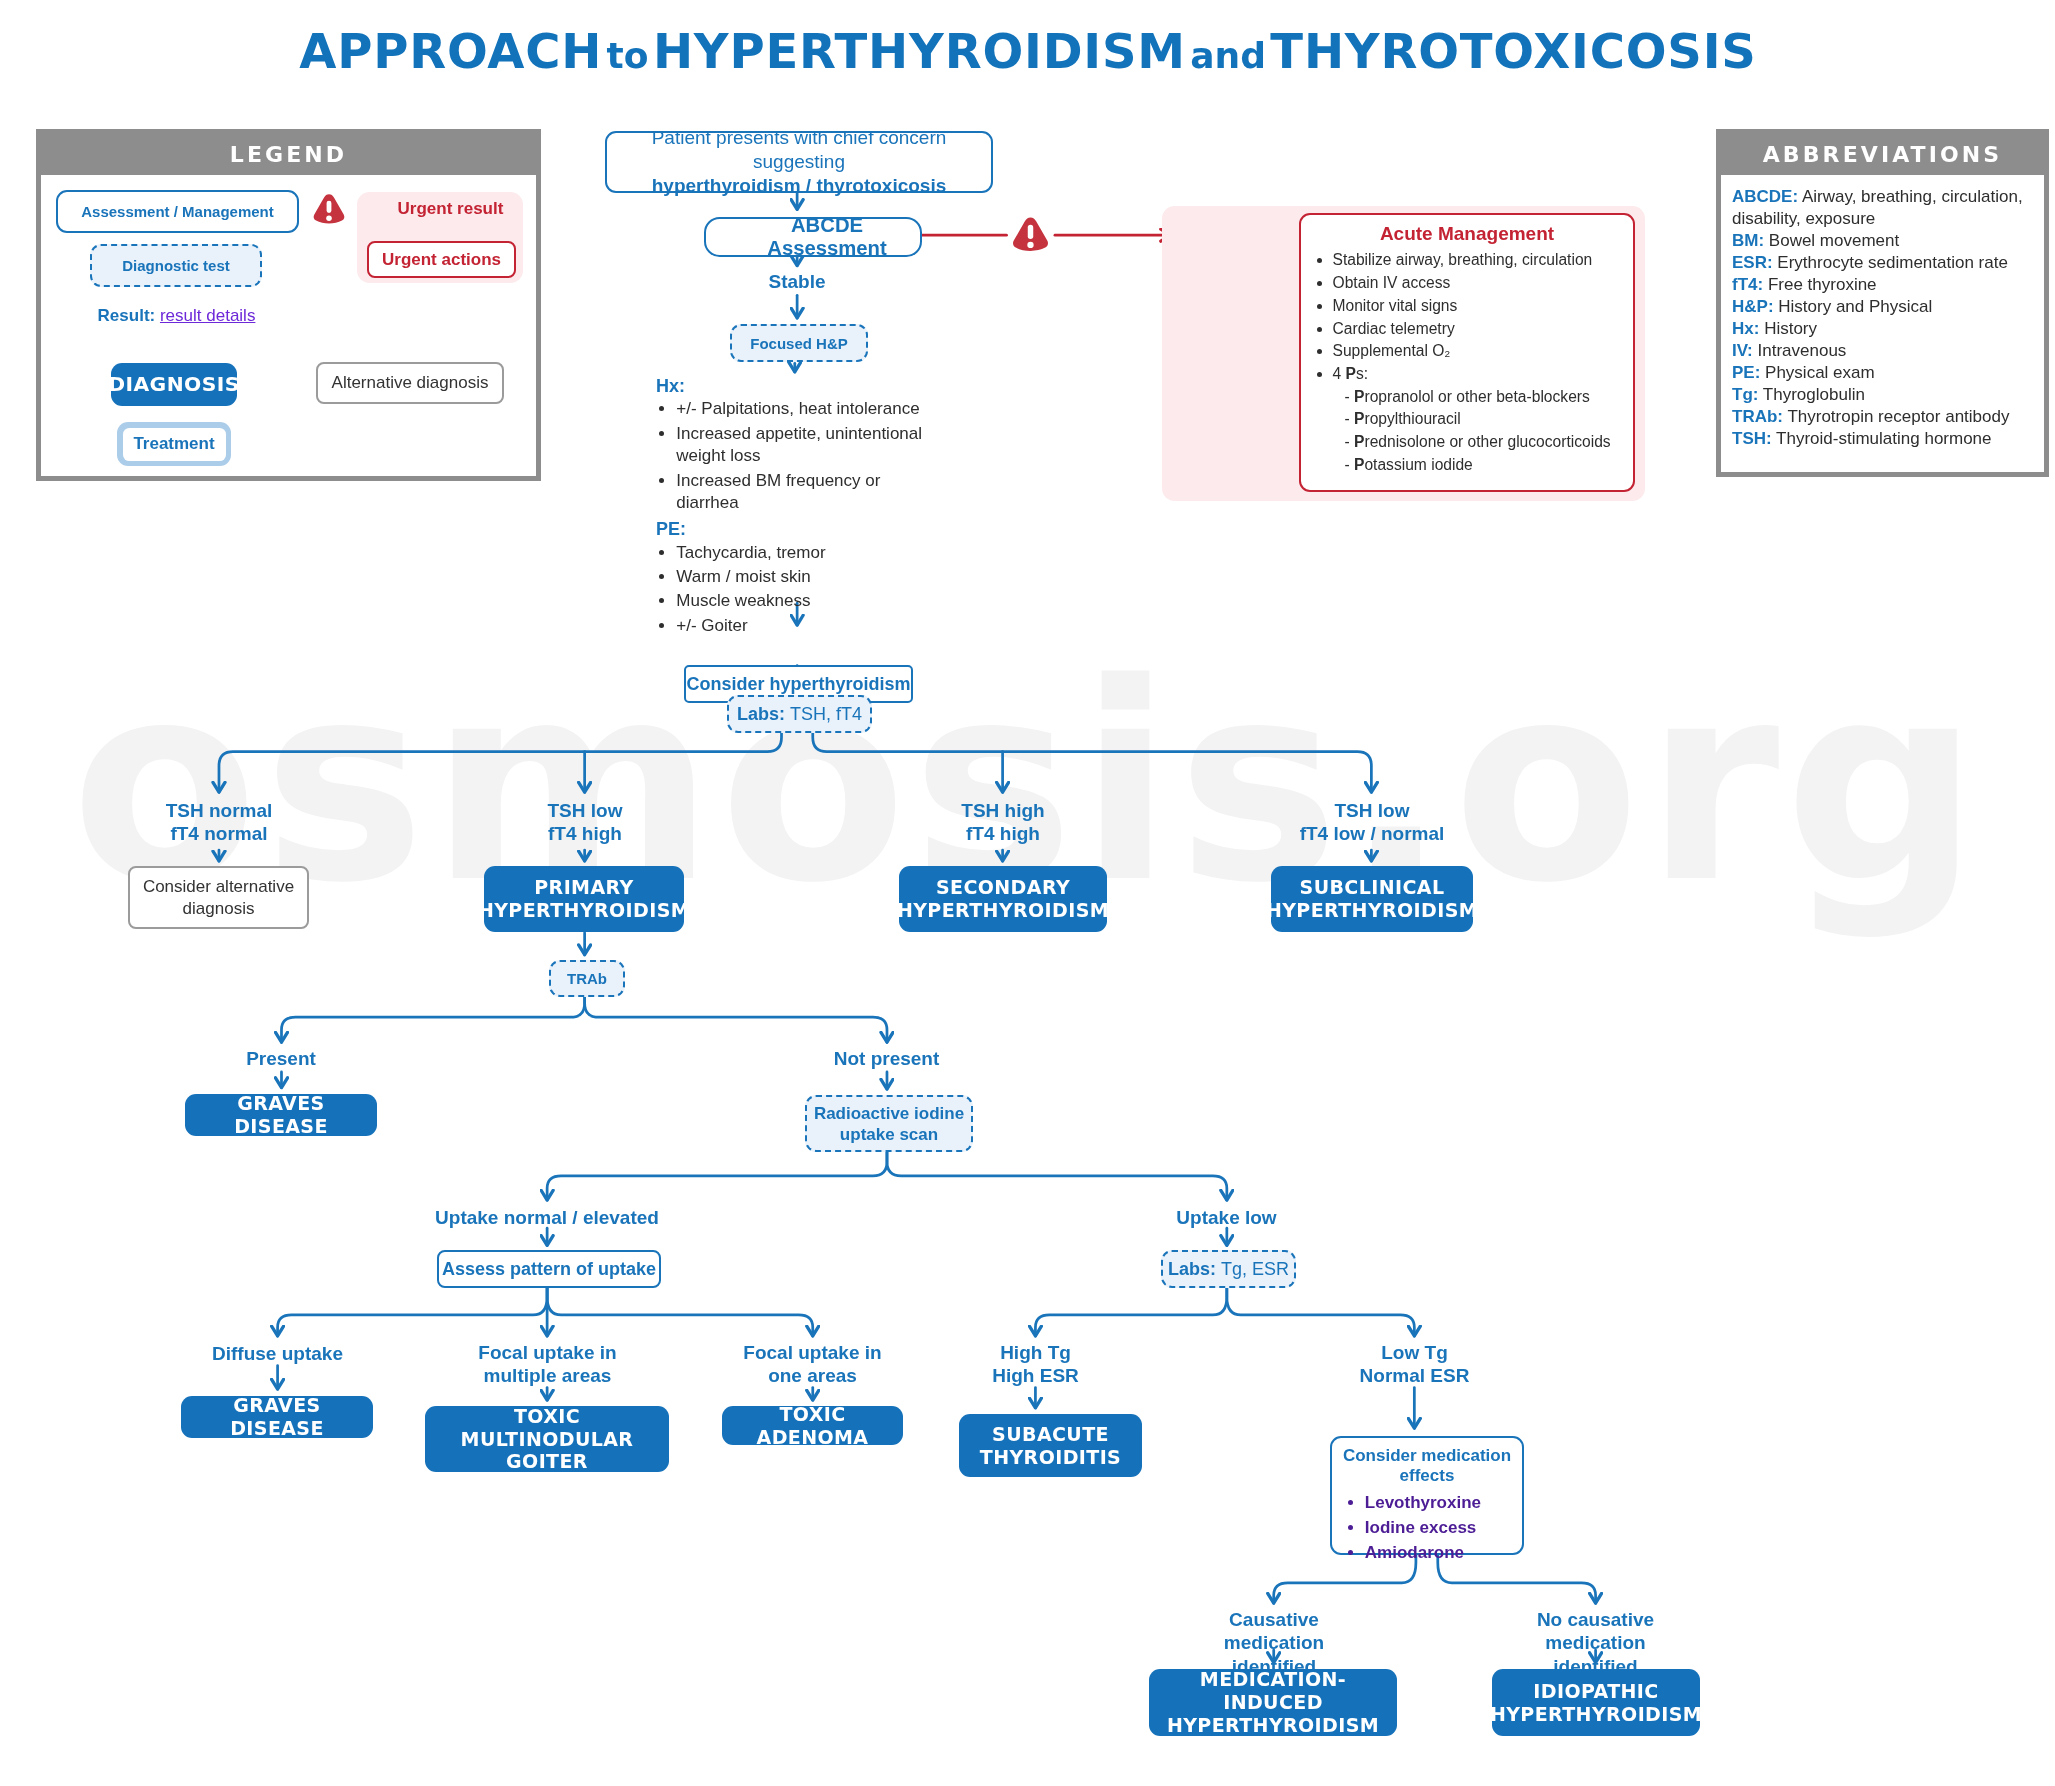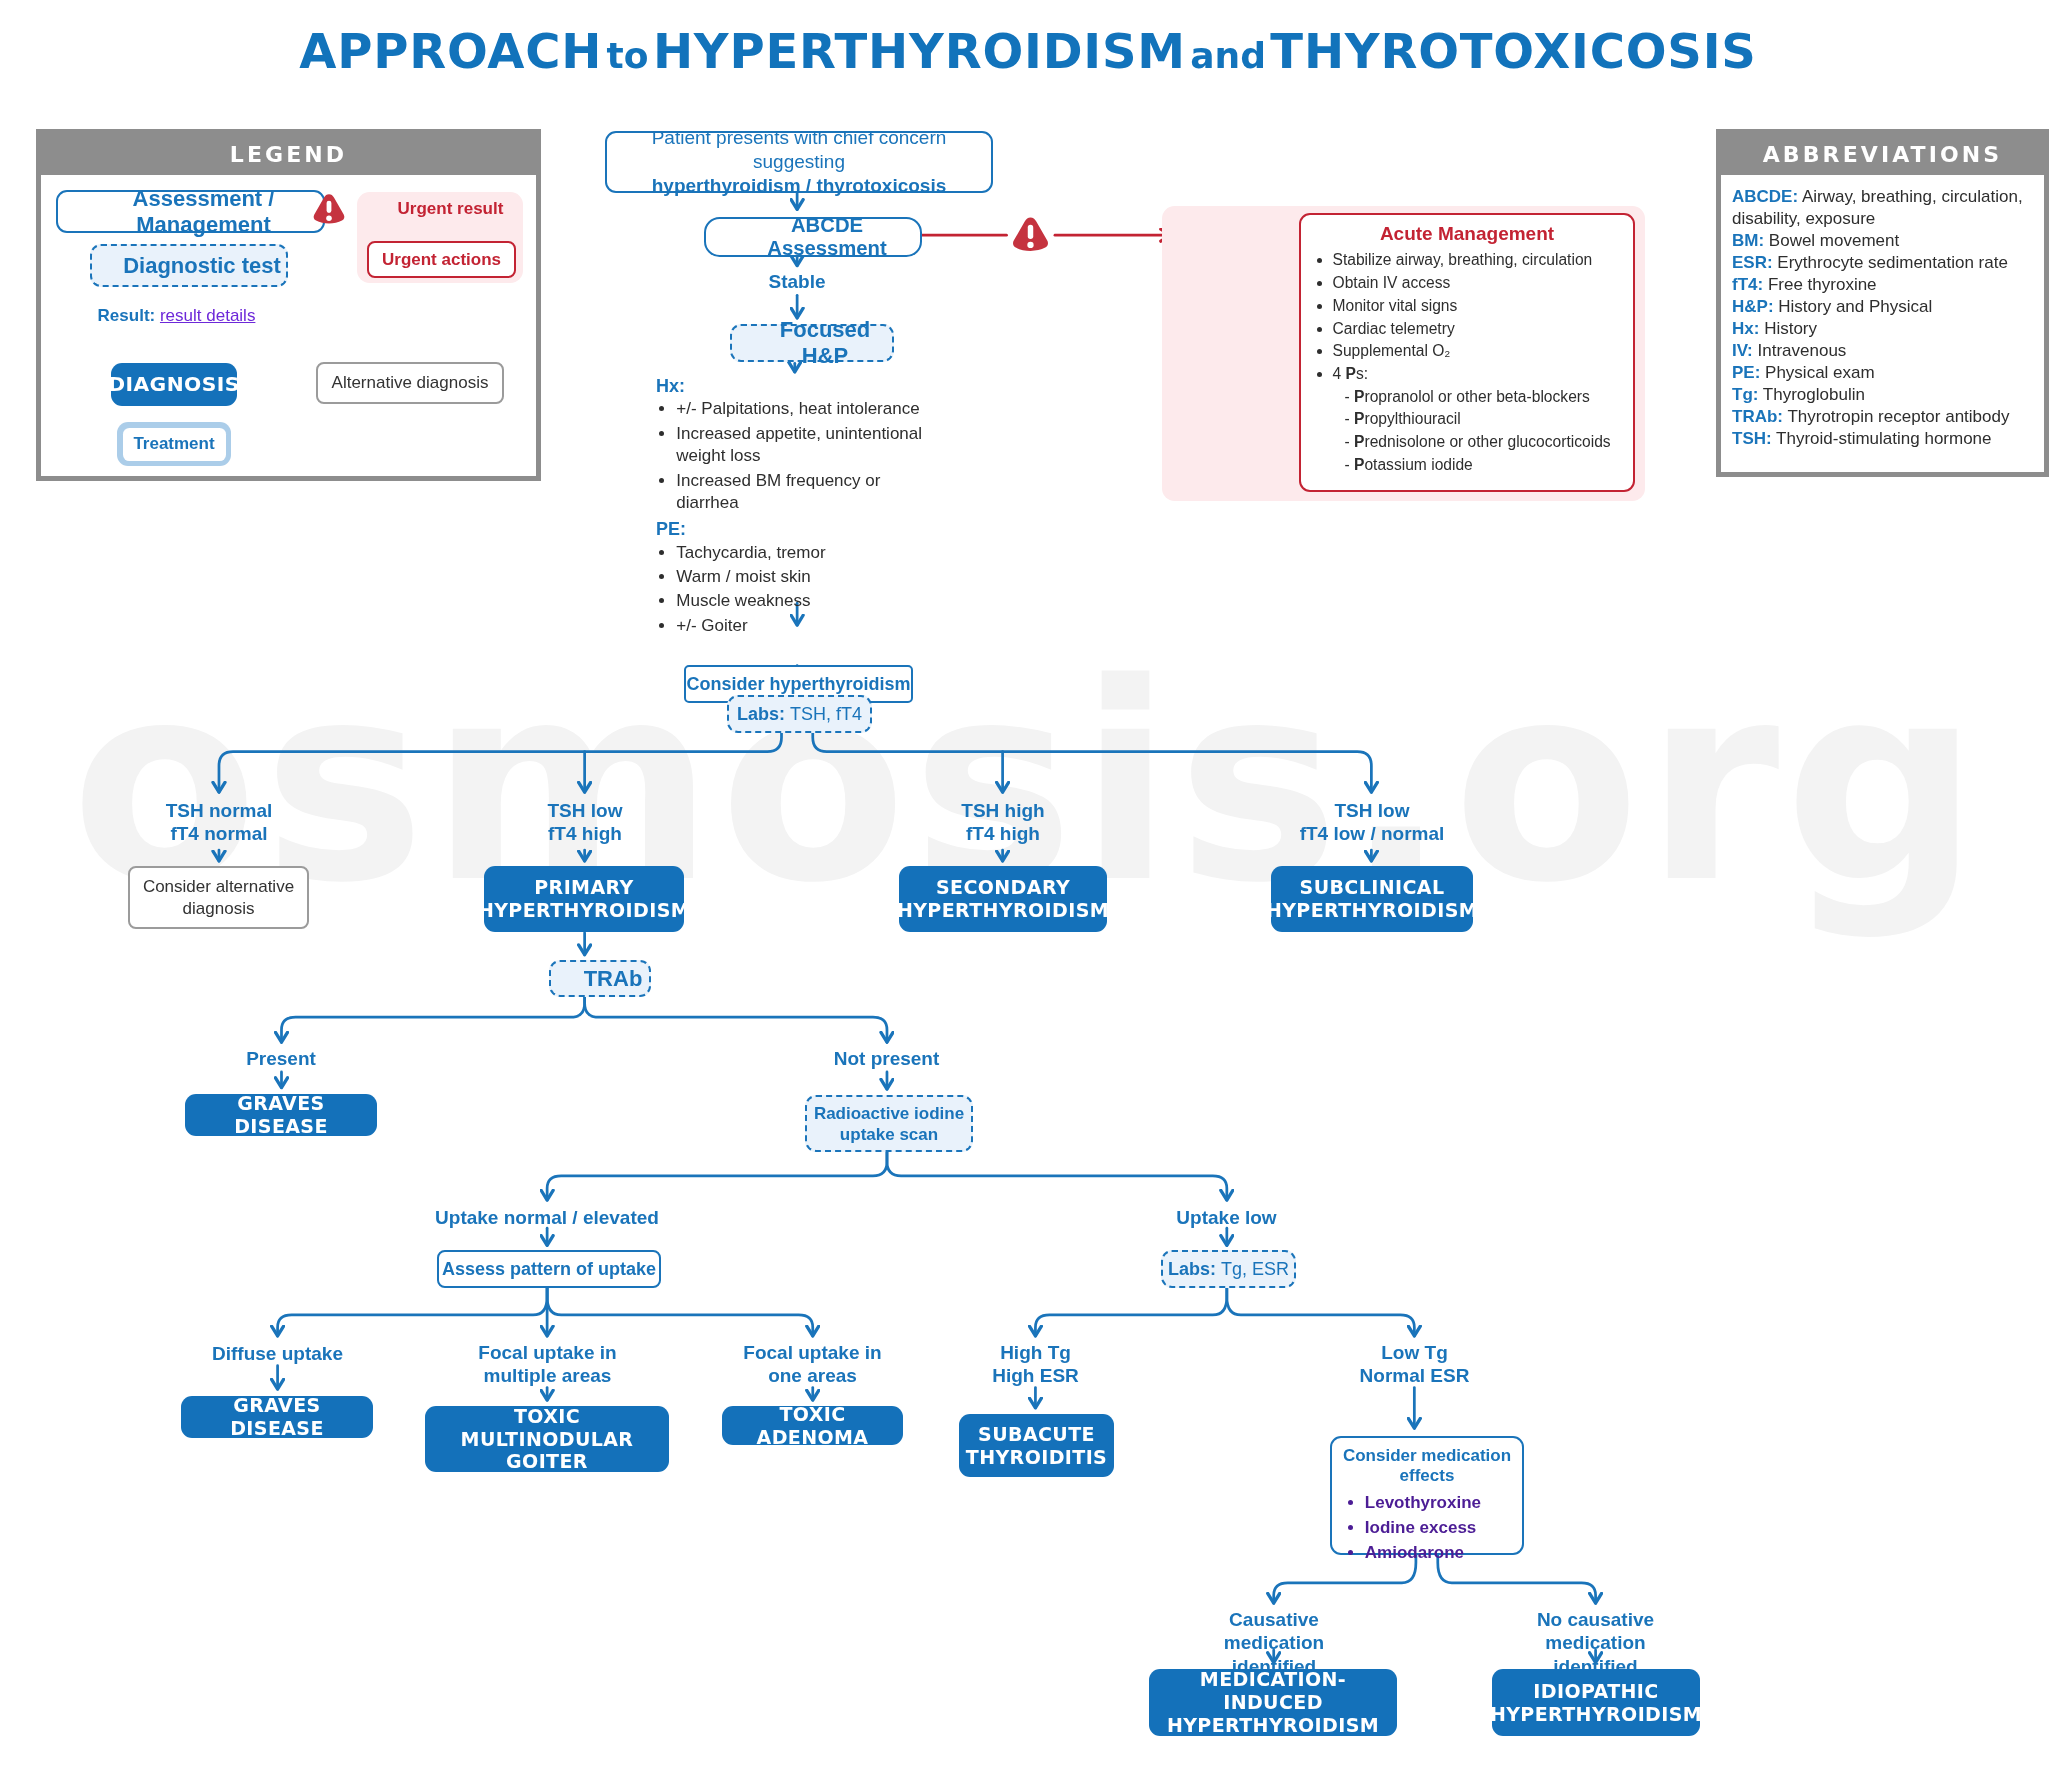--- a/index.html
+++ b/index.html
@@ -28,21 +28,21 @@
             justify-content:center;text-align:center;font-family:"DejaVu Sans",sans-serif;
             font-weight:800;font-size:19px;line-height:1.2;letter-spacing:0.4px;padding:3.1px 7.8px;box-sizing:border-box;}
   .box-gray{background:#fff;border:2.3px solid #9b9b9b;border-radius:7.8px;color:#333;
             display:flex;align-items:center;justify-content:center;text-align:center;font-size:17px;line-height:1.25;}
   .box-red{background:#fff;border:2.3px solid #c32333;border-radius:7.8px;color:#c32333;
            display:flex;align-items:center;justify-content:center;text-align:center;font-weight:700;font-size:17px;}
   .pink{background:#fdeaec;border-radius:12.5px;}
   .lbl{color:#1a74ba;font-weight:600;font-size:19px;text-align:center;line-height:23.4px;}
   .redlbl{color:#c32333;font-weight:700;font-size:19px;text-align:center;}
   .fs23{font-size:18px;font-weight:600;}
-  .fs24{font-size:22px;font-weight:600;padding-left:26px;}
+  .fs24{font-size:15px;font-weight:600;}
   .fs26{font-size:20.3px;font-weight:600;}
   
   ul.blist{margin:0;padding-left:20.3px;list-style:disc;}
   ul.blist li{font-size:17px;color:#2e2e2e;line-height:22.7px;margin:0 0 1.6px 0;}
   ul.blist.blue li{color:#4c1d95;font-weight:600;font-size:17px;line-height:23.4px;}
   .sub2{margin:0;padding-left:31px;font-size:15.6px;color:#2e2e2e;line-height:22.7px;}
   .acute-box{background:#fff;border:2.7px solid #c32333;border-radius:11px;box-sizing:border-box;padding:7.8px 12.5px 6.3px 12.5px;}
   .acute-title{color:#c32333;font-weight:700;font-size:19px;text-align:center;margin-bottom:4.7px;}
   ul.alist{margin:0;padding-left:19px;list-style:disc;}
   ul.alist li{font-size:15.6px;color:#2e2e2e;line-height:22.7px;}
@@ -286,21 +286,21 @@
     <div>High ESR</div>
   </div>
   <div class="abs lbl z2" style="left:1352px;top:1341px;width:125px;">
     <div>Low Tg</div>
     <div>Normal ESR</div>
   </div>
 
   <div class="abs box-fill z2" style="left:181px;top:1396px;width:192px;height:42px;">GRAVES DISEASE</div>
   <div class="abs box-fill z2" style="left:425px;top:1406px;width:244px;height:66px;">TOXIC MULTINODULAR GOITER</div>
   <div class="abs box-fill z2" style="left:722px;top:1406px;width:181px;height:39px;">TOXIC ADENOMA</div>
-  <div class="abs box-fill z2" style="left:959px;top:1414px;width:155px;height:63px;">SUBACUTE THYROIDITIS</div>
+  <div class="abs box-fill z2" style="left:959px;top:1414px;width:183px;height:63px;">SUBACUTE THYROIDITIS</div>
 
   <div class="abs box-blue z2" style="left:1330px;top:1436px;width:194px;height:119px;justify-content:flex-start;padding:7.8px 0 0 0;box-sizing:border-box;">
     <div class="bb" style="font-size:17px;line-height:20.3px;">Consider medication</div>
     <div class="bb" style="font-size:17px;line-height:20.3px;">effects</div>
     <ul class="blist blue" style="text-align:left;align-self:flex-start;margin-left:12.5px;margin-top:4.7px;">
       <li>Levothyroxine</li>
       <li>Iodine excess</li>
       <li>Amiodarone</li>
     </ul>
   </div>

